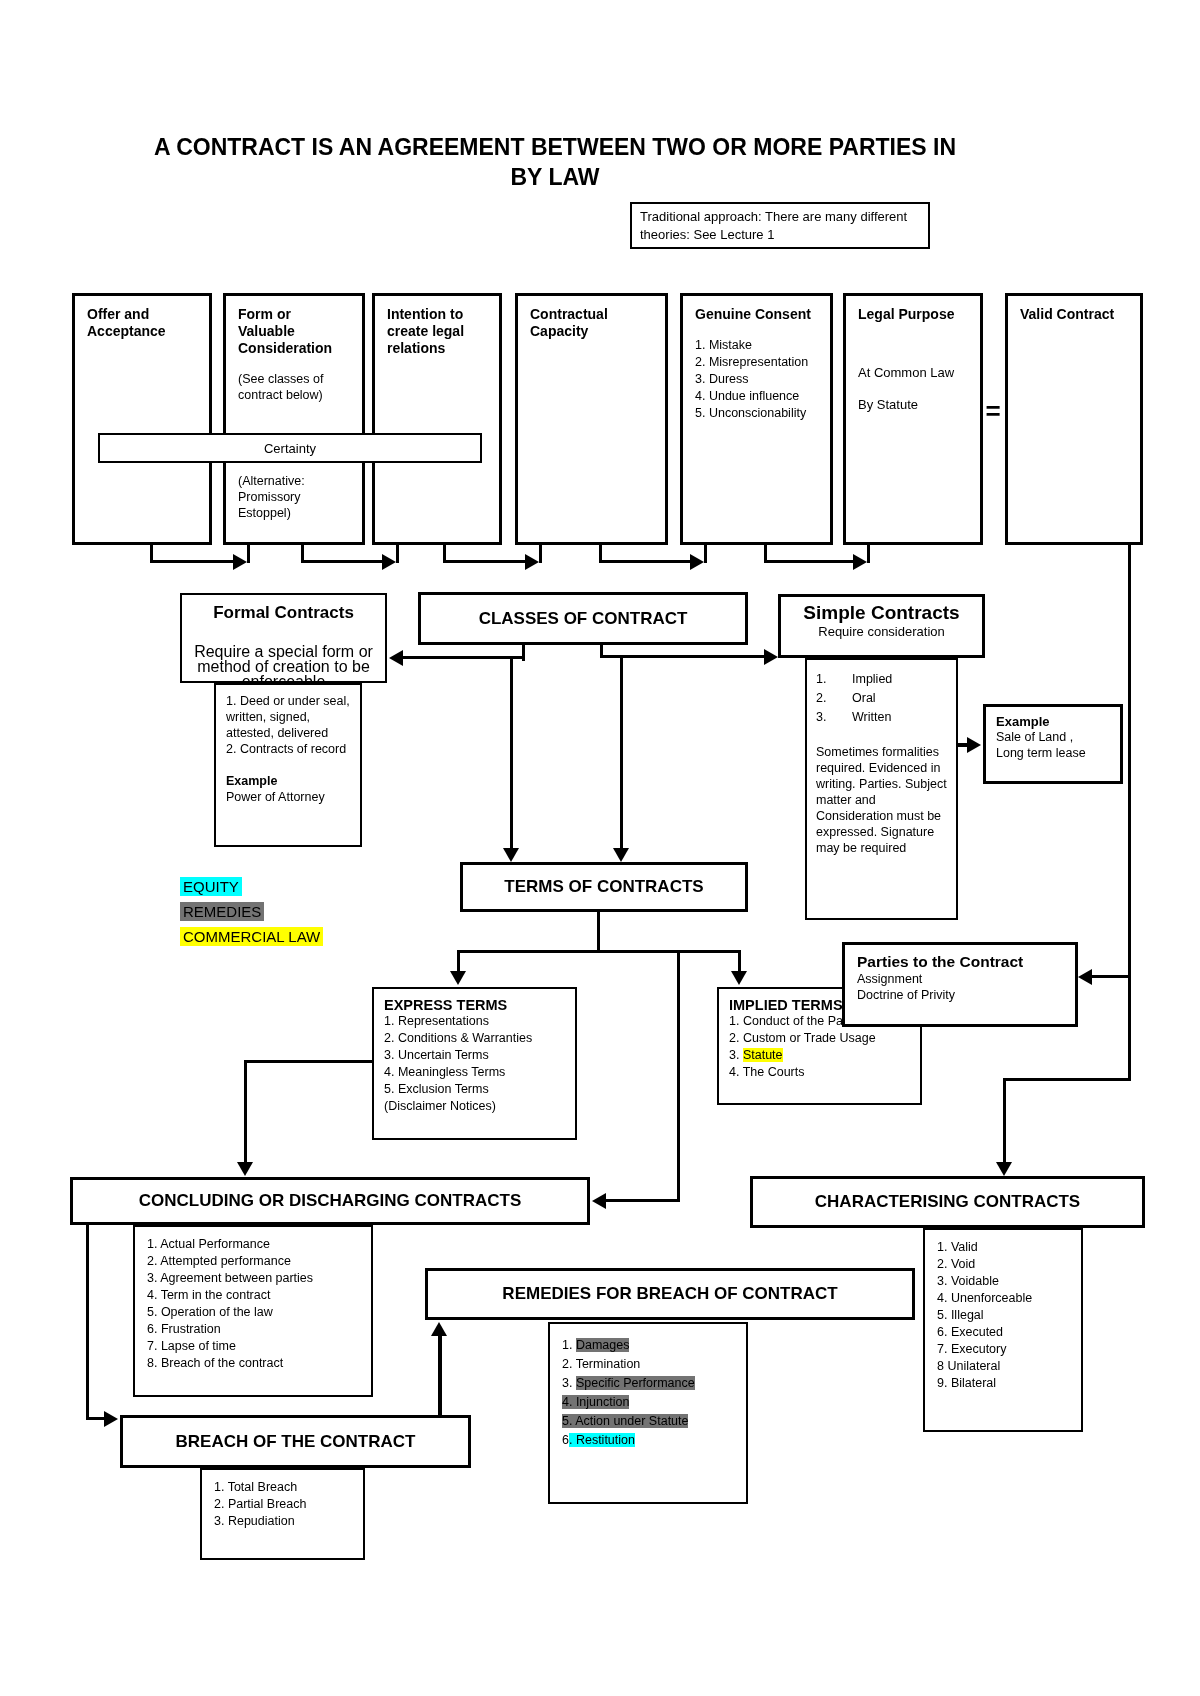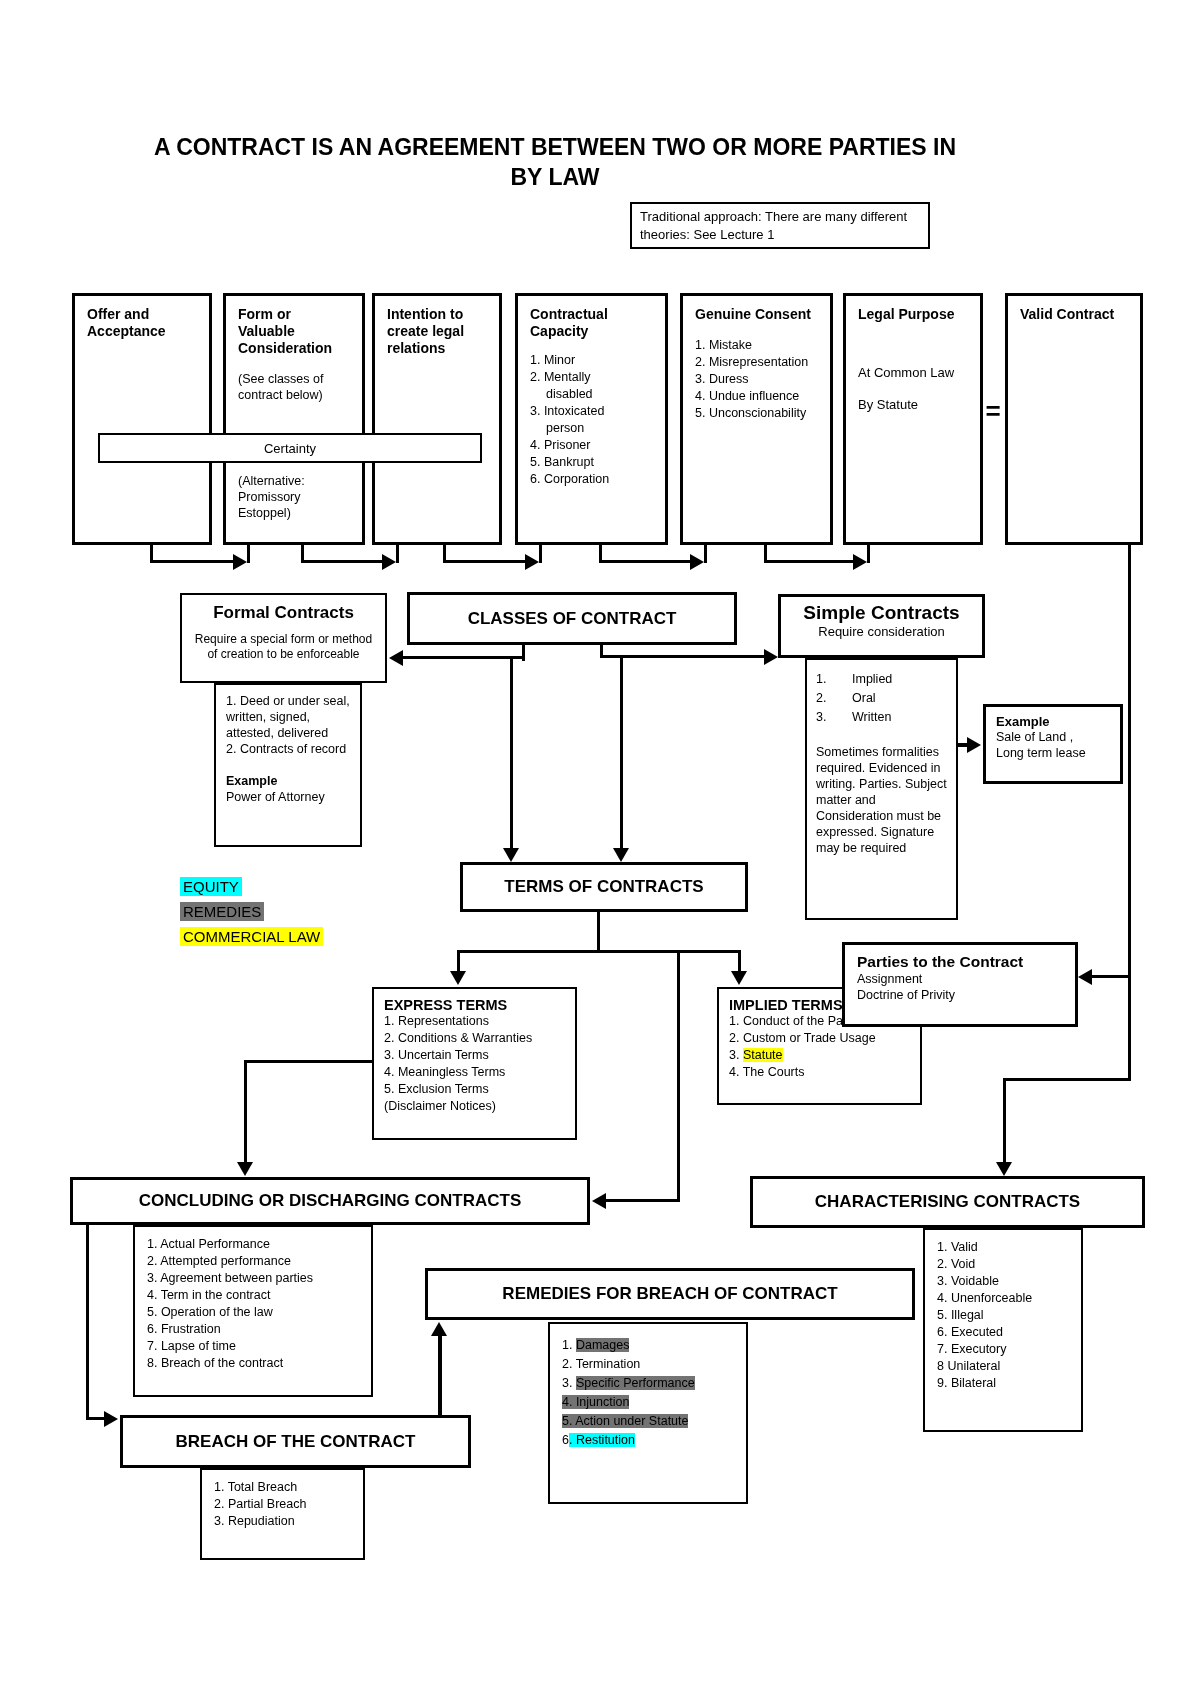--- a/index.html
+++ b/index.html
@@ -51,28 +51,20 @@
     <div class="body-txt" style="margin-top:14px;">(See classes of contract below)</div>
     <div class="body-txt" style="margin-top:70px;">(Alternative: Promissory Estoppel)</div>
   </div>
 
   <div class="box" style="left:372px;top:293px;width:130px;height:252px;padding:10px 12px;">
     <div class="hdr">Intention to create legal relations</div>
   </div>
 
   <div class="box" style="left:515px;top:293px;width:153px;height:252px;padding:10px 12px;">
     <div class="hdr">Contractual Capacity</div>
-    <div class="list" style="margin-top:12px;width:104px;">
-      <div>1. Minor</div>
-      <div>2. Mentally disabled</div>
-      <div>3. Intoxicated person</div>
-      <div>4. Prisoner</div>
-      <div>5. Bankrupt</div>
-      <div>6. Corporation</div>
-    </div>
   </div>
 
   <div class="box" style="left:680px;top:293px;width:153px;height:252px;padding:10px 12px;">
     <div class="hdr">Genuine Consent</div>
     <div class="list" style="margin-top:14px;">
       <div>1. Mistake</div>
       <div>2. Misrepresentation</div>
       <div>3. Duress</div>
       <div>4. Undue influence</div>
       <div>5. Unconscionability</div>
@@ -113,24 +105,24 @@
   <div class="ah ah-r" style="left:690px;top:554px;"></div>
   <div class="vl" style="left:704px;top:545px;height:18px;"></div>
 
   <div class="vl" style="left:764px;top:545px;height:18px;"></div>
   <div class="hl" style="left:764px;top:560px;width:89px;"></div>
   <div class="ah ah-r" style="left:853px;top:554px;"></div>
   <div class="vl" style="left:867px;top:545px;height:18px;"></div>
 
   <div class="box b2" style="left:180px;top:593px;width:207px;height:90px;padding:8px 8px;text-align:center;">
     <div style="font-weight:bold;font-size:17px;">Formal Contracts</div>
-    <div style="font-size:12px;line-height:15px;margin-top:9px;">Require a special form or method of creation to be enforceable</div>
-  </div>
-
-  <div class="box section-hdr" style="left:407px;top:592px;width:330px;height:53px;">CLASSES OF CONTRACT</div>
+    <div style="font-size:16px;line-height:15px;margin-top:21px;">Require a special form or method of creation to be enforceable</div>
+  </div>
+
+  <div class="box section-hdr" style="left:418px;top:592px;width:330px;height:53px;">CLASSES OF CONTRACT</div>
 
   <div class="box" style="left:778px;top:594px;width:207px;height:64px;padding:5px 8px;text-align:center;">
     <div style="font-weight:bold;font-size:19px;">Simple Contracts</div>
     <div style="font-size:13px;">Require consideration</div>
   </div>
 
   <div class="vl" style="left:522px;top:645px;height:16px;"></div>
   <div class="hl" style="left:402px;top:656px;width:123px;"></div>
   <div class="ah ah-l" style="left:389px;top:650px;"></div>
   <div class="vl" style="left:600px;top:645px;height:13px;"></div>

